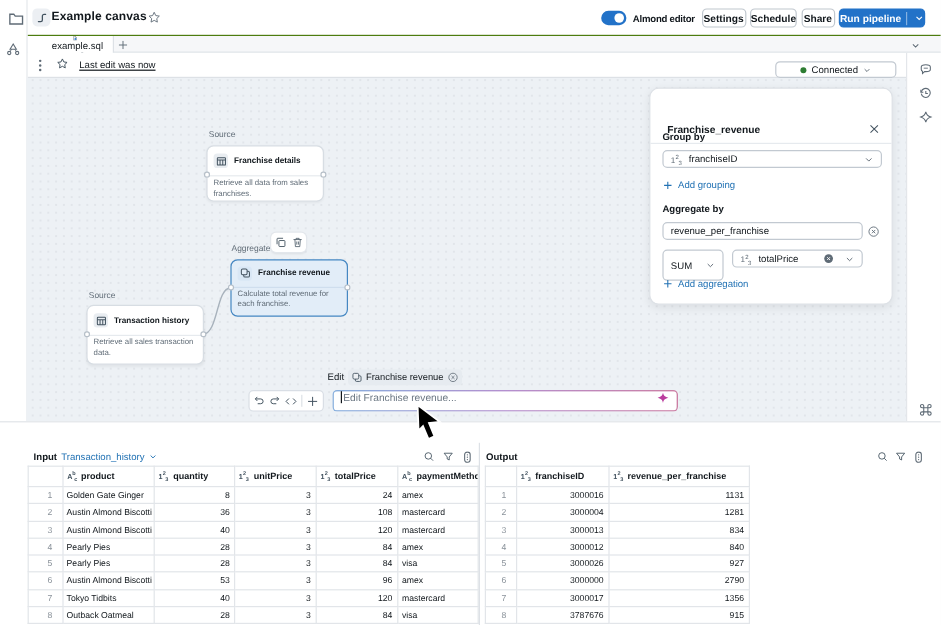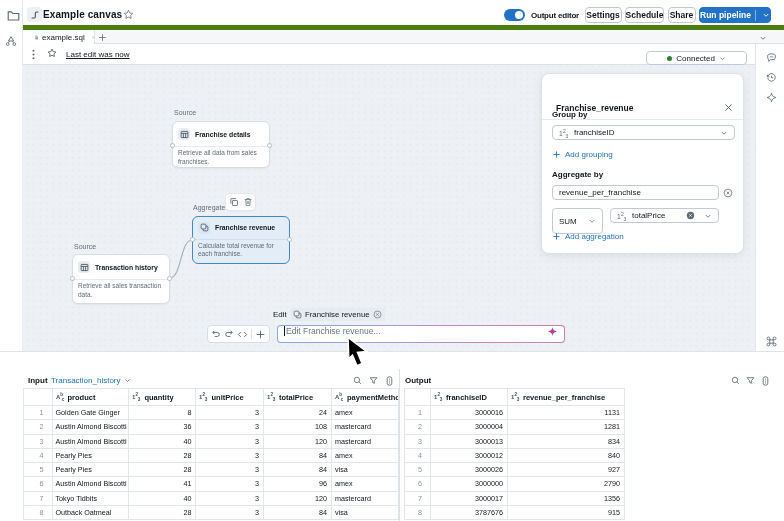--- a/index.html
+++ b/index.html
@@ -2,33 +2,33 @@
 <html><head>
 <meta charset="utf-8">
 <style>
   * { margin:0; padding:0; box-sizing:border-box; }
   html,body { width:784px; height:521px; overflow:hidden; }
   body { font-family:"Liberation Sans", sans-serif; color:#11171c; background:#fff; position:relative; }
   .abs { position:absolute; }
   svg { display:block; }
 
   
-  #topbar { position:absolute; left:22px; top:0; width:762px; height:30px; background:#fff; border-bottom:5px solid #4d7c0f; }
+  #topbar { position:absolute; left:22px; top:0; width:762px; height:30px; background:#fff; border-bottom:1px solid #4d7c0f; }
   #title { position:absolute; left:21px; top:9px; font-size:10px; font-weight:bold; letter-spacing:.1px; }
   .iconbox { position:absolute; left:5px; top:7px; width:15px; height:15px; background:#eceff3; border-radius:4px; display:flex; align-items:center; justify-content:center; }
   #topright { position:absolute; right:13px; top:0; height:30px; display:flex; align-items:center; gap:3.5px; }
   .btn { height:16px; border:1px solid #c0c7ce; border-radius:4px; background:#fff; font-size:8.5px; font-weight:bold; display:flex; align-items:center; justify-content:center; color:#11171c; }
   .btn.primary { background:#2272c8; border-color:#2272c8; color:#fff; width:72px; gap:4px; }
   #toggle { width:21px; height:12.5px; background:#2272c8; border-radius:7px; position:relative; }
   #toggle::after { content:""; position:absolute; right:2px; top:2px; width:8px; height:8px; background:#fff; border-radius:50%; }
   .vised { font-size:8px; font-weight:bold; letter-spacing:-0.2px; margin:0 2px; }
 
   
   #tabbar { position:absolute; left:22px; top:30px; width:762px; height:14px; background:#f6f7f9; border-bottom:1px solid #dde1e6; }
-  #tab1 { position:absolute; left:1px; top:0; width:72px; height:15px; background:#fff; border-right:1px solid #dde1e6; display:flex; align-items:center; padding-left:12px; font-size:8px; color:#11171c; }
+  #tab1 { position:absolute; left:1px; top:0; width:72px; height:15px; background:#fff; border-right:1px solid #dde1e6; display:flex; align-items:center; padding-left:12px; font-size:8px; color:#11171c;flex-direction:column; }
 
   
   #toolrow { position:absolute; left:23px; top:44px; width:732px; height:21px; background:#fff; border-bottom:1px solid #dde1e6; }
 
   
   #canvas { position:absolute; left:22px; top:65px; width:733px; height:286px; background:#edf1f5;
     background-image:radial-gradient(circle, #e1e5ea 0.72px, rgba(0,0,0,0) 1.05px); background-size:6.5px 6.5px; background-position:2px 5px; }
 
   
   #rrail { position:absolute; left:755px; top:44px; width:29px; height:307px; background:#fff; border-left:1px solid #e3e6ea; }
@@ -80,21 +80,21 @@
       <svg width="10" height="10" viewBox="0 0 16 16" fill="none" stroke="#42525f" stroke-width="1.7" stroke-linecap="round" stroke-linejoin="round">
         <path d="M3.2 12.8 h3.1 a2.2 2.2 0 0 0 2.2 -2.2 v-5.2 a2.2 2.2 0 0 1 2.2 -2.2 h2.1"></path>
       </svg>
     </div>
   <div id="title">Example canvas</div>
   <svg class="abs" style="left:101px;top:9px" width="11" height="11" viewBox="0 0 16 16" fill="none" stroke="#5f6b76" stroke-width="1.1">
       <path d="M8 1.8 L9.9 5.8 L14.2 6.4 L11.1 9.4 L11.8 13.7 L8 11.6 L4.2 13.7 L4.9 9.4 L1.8 6.4 L6.1 5.8 Z"></path>
     </svg>
   <div id="topright">
     <div id="toggle"></div>
-    <div class="vised">Output editor</div>
+    <div class="vised">Almond editor</div>
     <div class="btn" style="width:37px">Settings</div>
     <div class="btn" style="width:39px">Schedule</div>
     <div class="btn" style="width:28px">Share</div>
     <div class="btn primary">Run pipeline
       <span style="display:flex;align-items:center;gap:6px">
           <span style="width:1px;height:11px;background:rgba(255,255,255,.45)"></span>
       <svg width="8" height="8" viewBox="0 0 16 16" fill="none" stroke="#fff" stroke-width="1.8">
             <path d="M3.5 6 L8 10.5 L12.5 6"></path>
           </svg>
         </span>
@@ -437,21 +437,21 @@
           <td class="rn">5</td>
           <td>Pearly Pies</td>
           <td class="num">28</td>
           <td class="num">3</td>
           <td class="num">84</td>
           <td>visa</td>
         </tr>
     <tr>
           <td class="rn">6</td>
           <td>Austin Almond Biscotti</td>
-          <td class="num">41</td>
+          <td class="num">53</td>
           <td class="num">3</td>
           <td class="num">96</td>
           <td>amex</td>
         </tr>
     <tr>
           <td class="rn">7</td>
           <td>Tokyo Tidbits</td>
           <td class="num">40</td>
           <td class="num">3</td>
           <td class="num">120</td>

